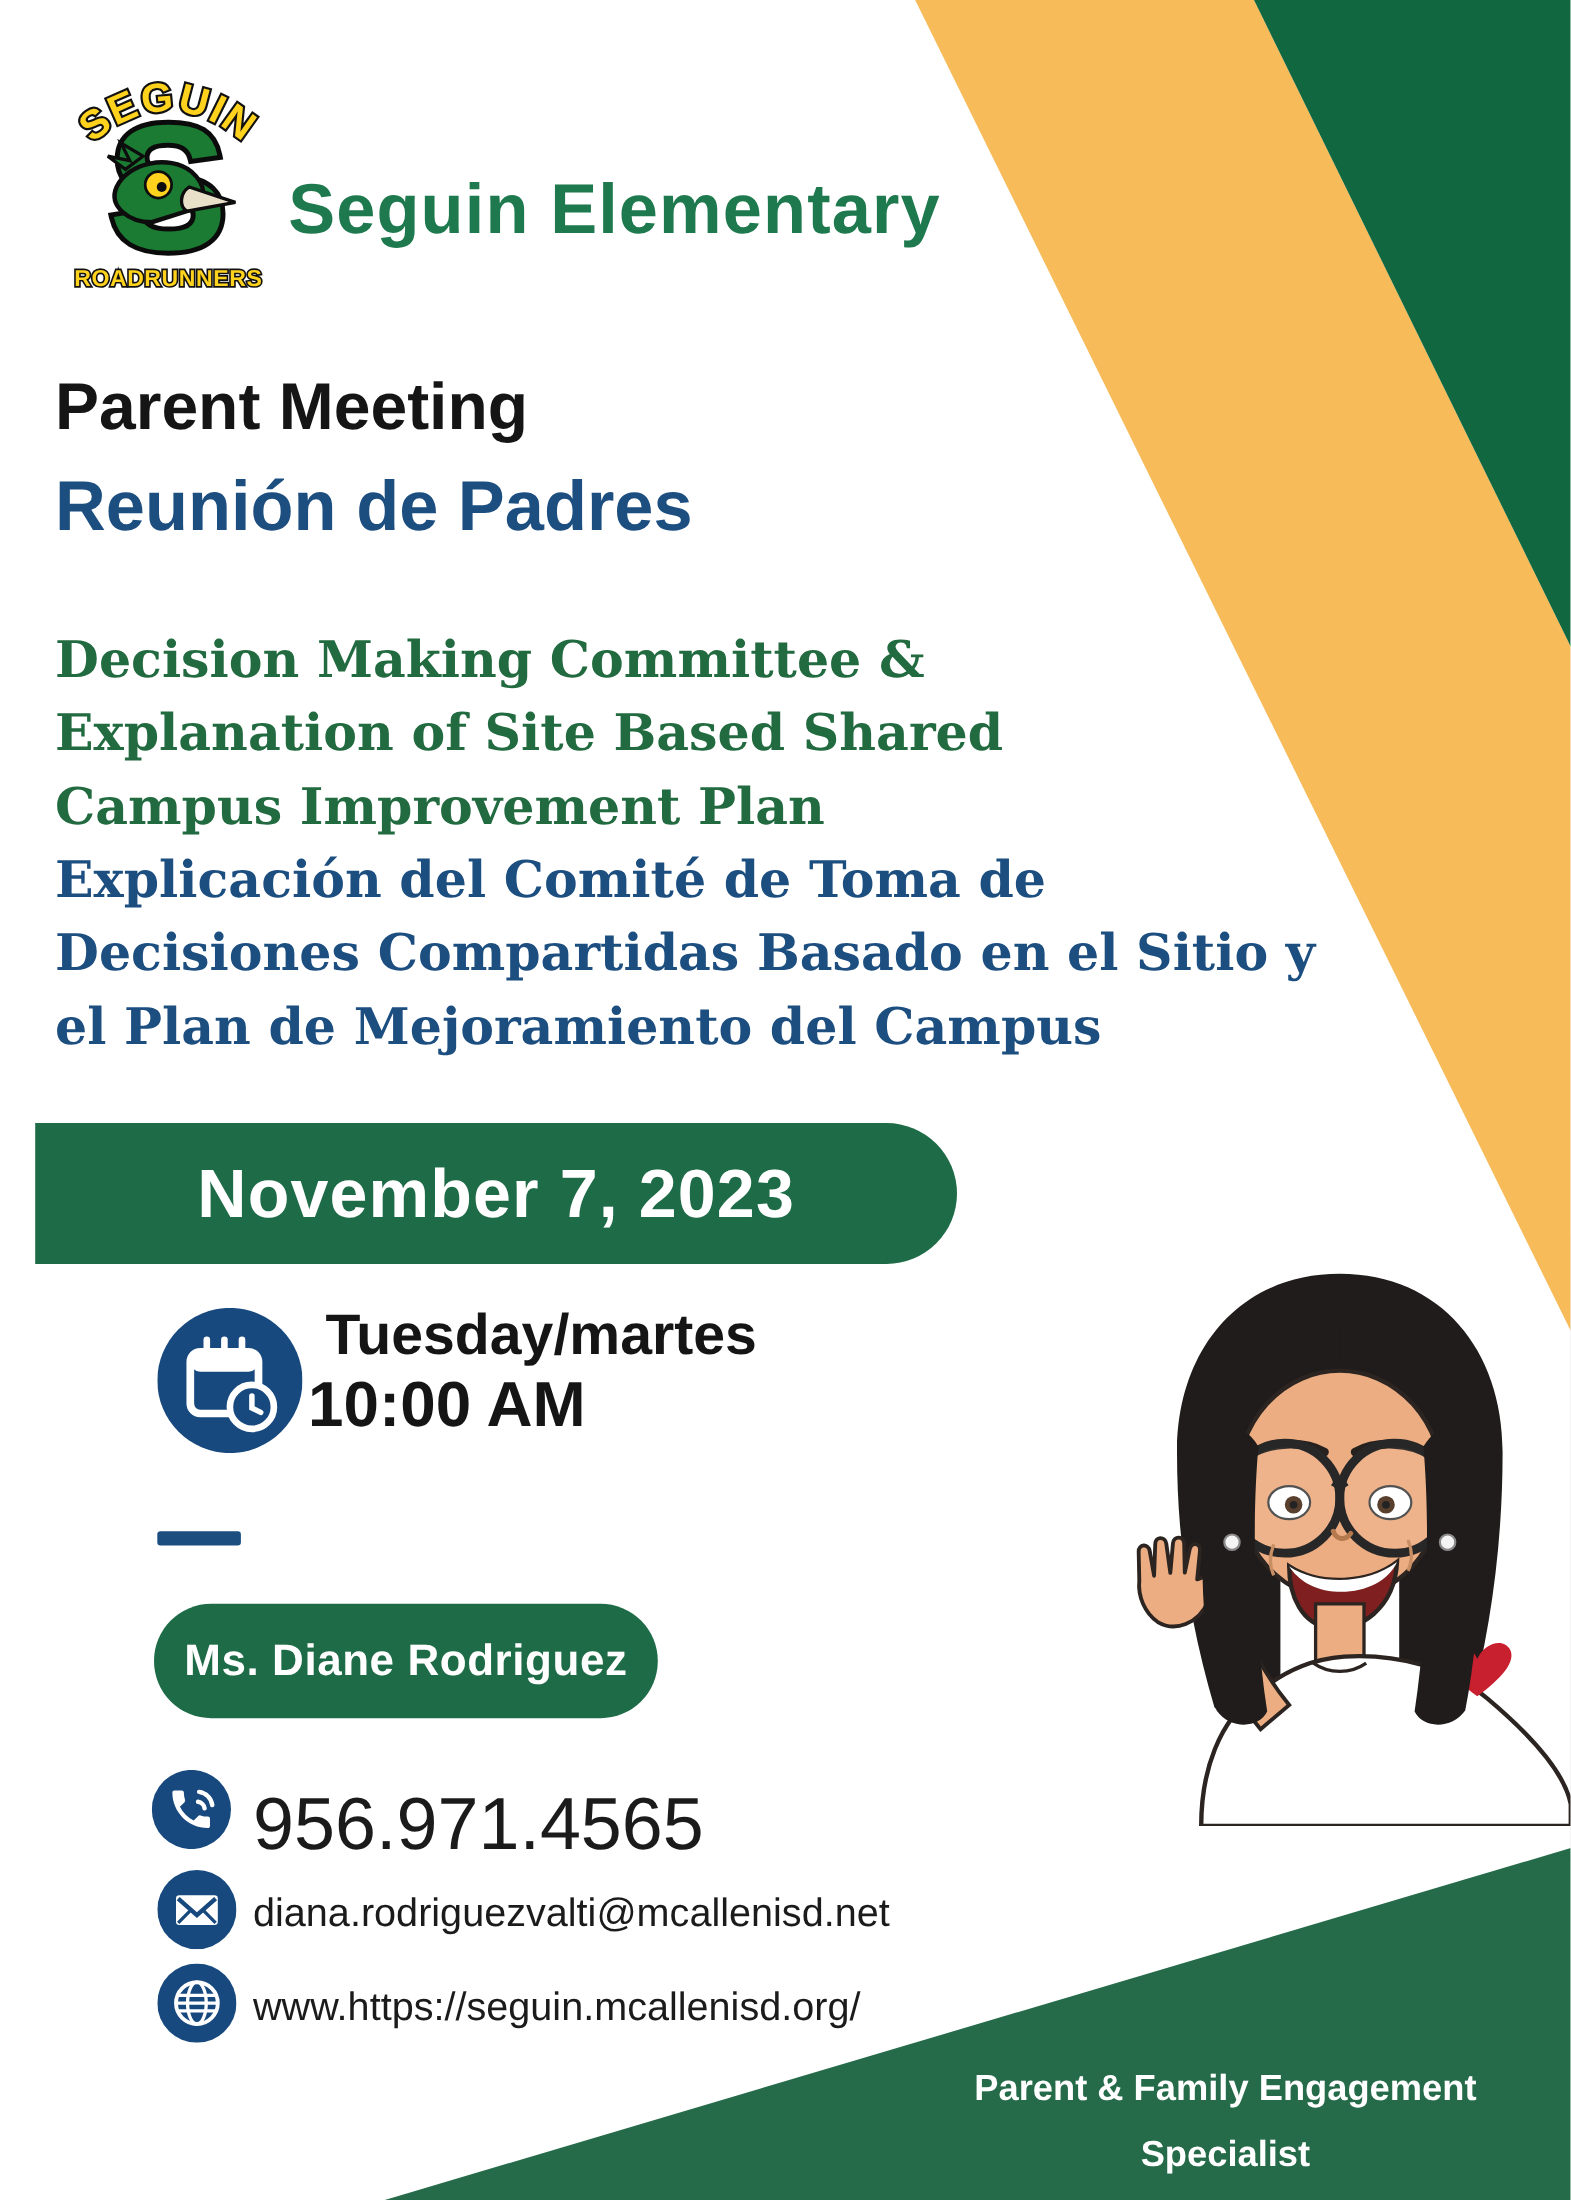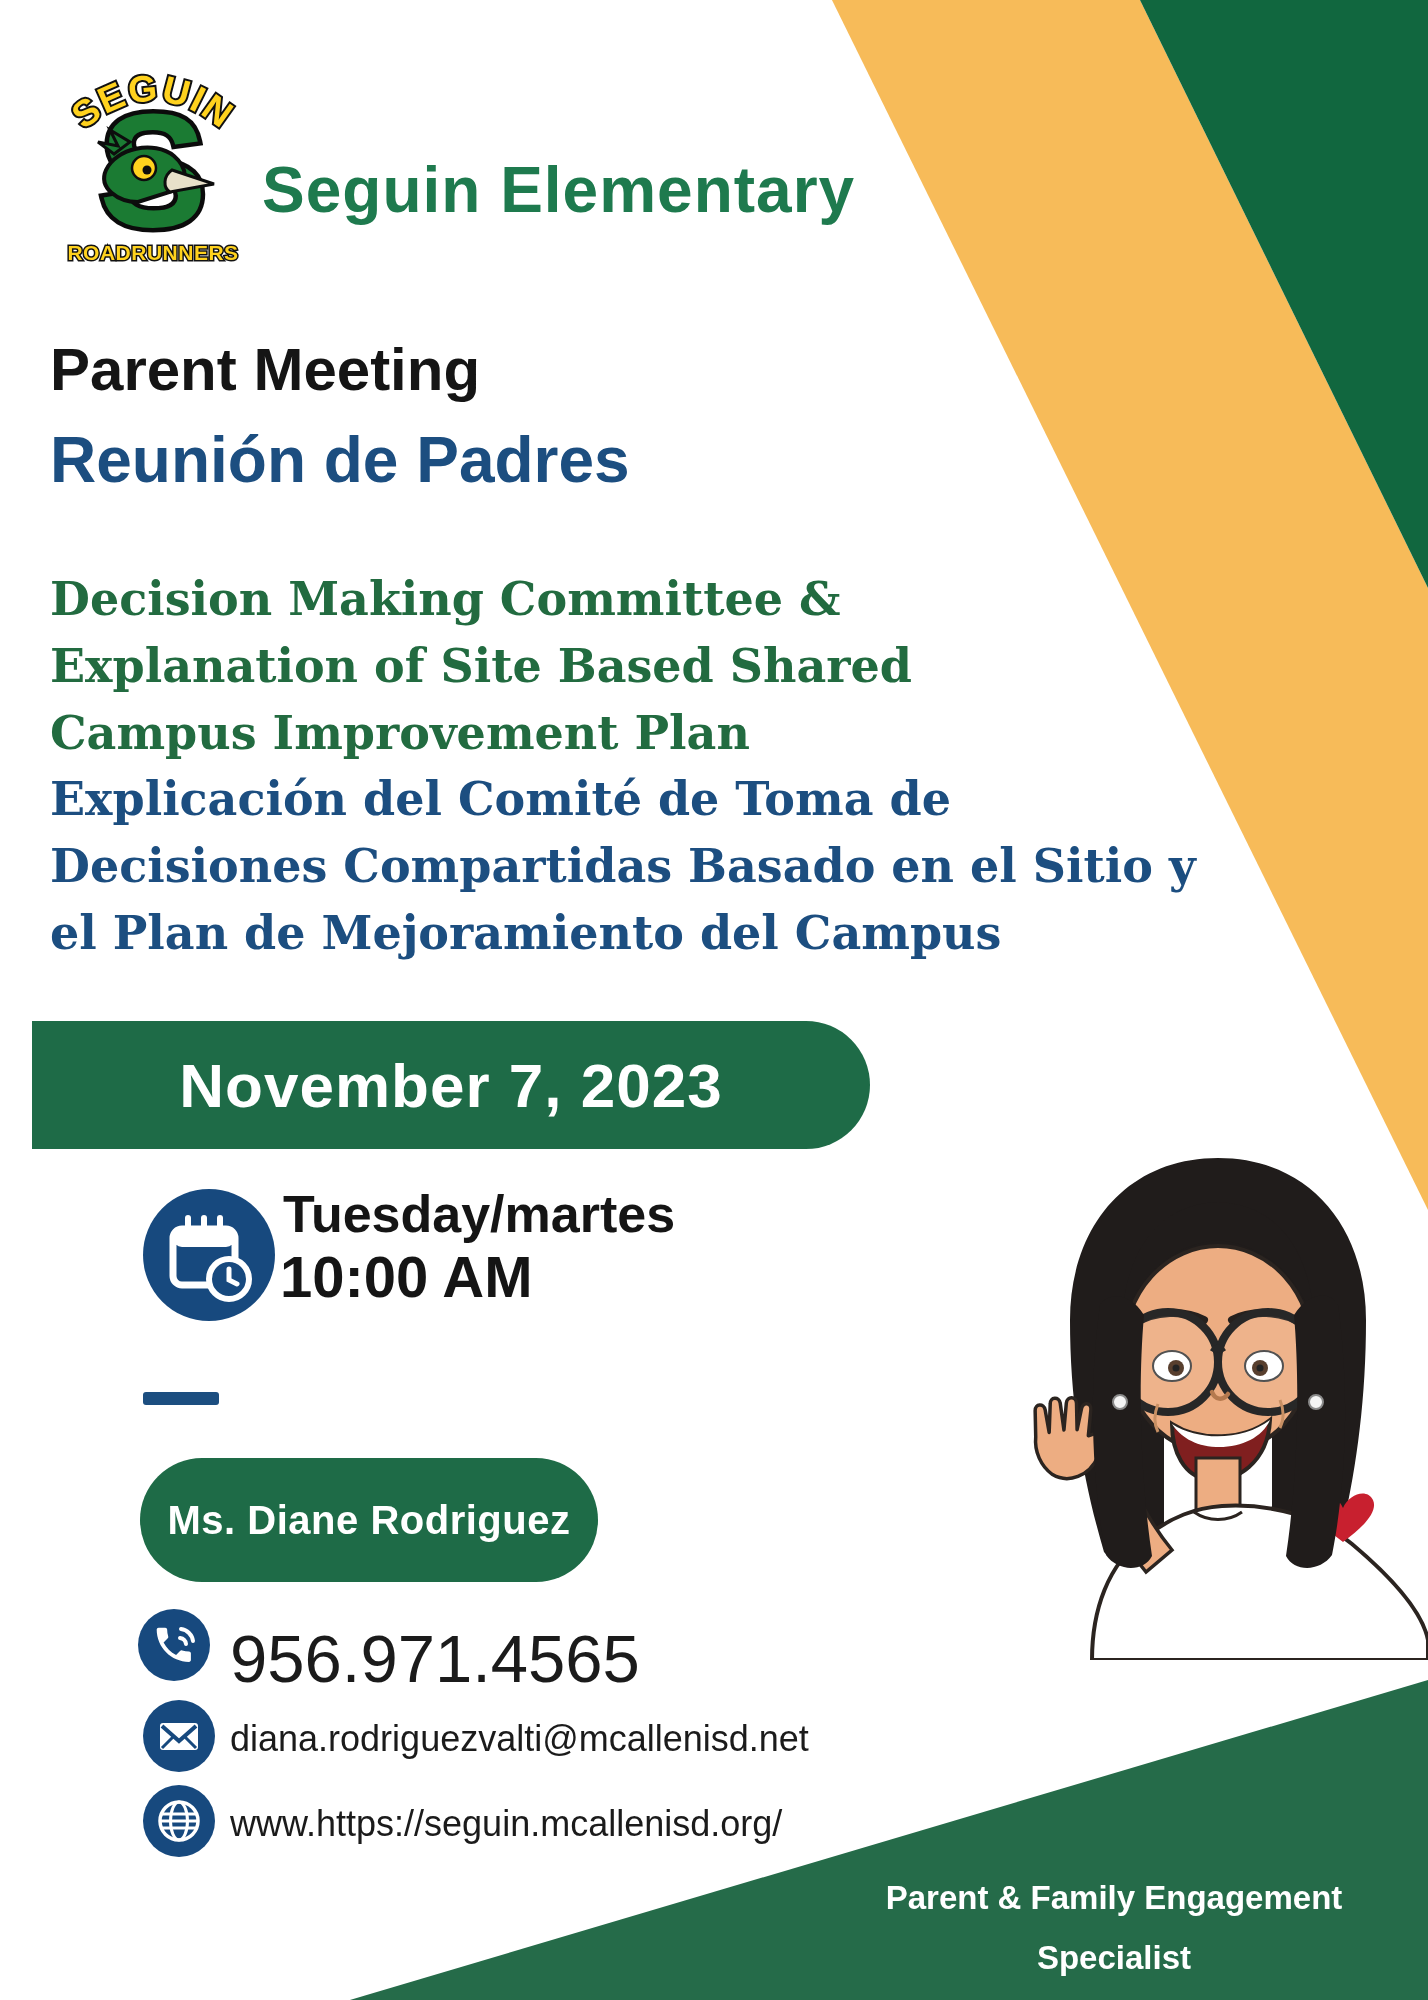--- a/index.html
+++ b/index.html
@@ -29,28 +29,28 @@
     font-weight:700;font-size:46px;line-height:67px;}
   .para-en{top:566px;color:var(--serif-green);}
   .para-es{top:766px;color:var(--navy);}
   
   .date-banner{position:absolute;left:0;top:1021px;width:838px;height:128px;
     background:var(--banner-green);border-radius:0 64px 64px 0;
     display:flex;align-items:center;justify-content:center;margin-left:32px;}
   .date-banner span{color:#fff;font-size:62px;font-weight:700;letter-spacing:1px;}
   
   .cal-wrap{position:absolute;left:143px;top:1189px;width:132px;height:132px;}
-  .sched-day{position:absolute;left:283px;top:1186px;font-size:52px;line-height:1.1;
+  .sched-day{position:absolute;left:296px;top:1186px;font-size:52px;line-height:1.1;
     font-weight:700;color:var(--ink);}
   .sched-time{position:absolute;left:280px;top:1248px;font-size:58px;line-height:1;
     font-weight:700;color:var(--ink);}
   .dash{position:absolute;left:143px;top:1392px;width:76px;height:13px;
     background:var(--navy);border-radius:3px;}
   
-  .pill{position:absolute;left:140px;top:1458px;width:458px;height:124px;
+  .pill{position:absolute;left:140px;top:1458px;width:458px;height:104px;
     background:var(--banner-green);border-radius:62px;
     display:flex;align-items:center;justify-content:center;}
   .pill span{color:#fff;font-size:40px;font-weight:700;letter-spacing:.5px;}
   
   .c-icon{position:absolute;width:72px;height:72px;}
   .c-phone-icon{left:138px;top:1609px;}
   .c-mail-icon{left:143px;top:1700px;}
   .c-web-icon{left:143px;top:1785px;}
   .c-text{position:absolute;left:230px;color:#1b1b1b;font-weight:400;}
   .c-phone{top:1620px;font-size:67px;}

